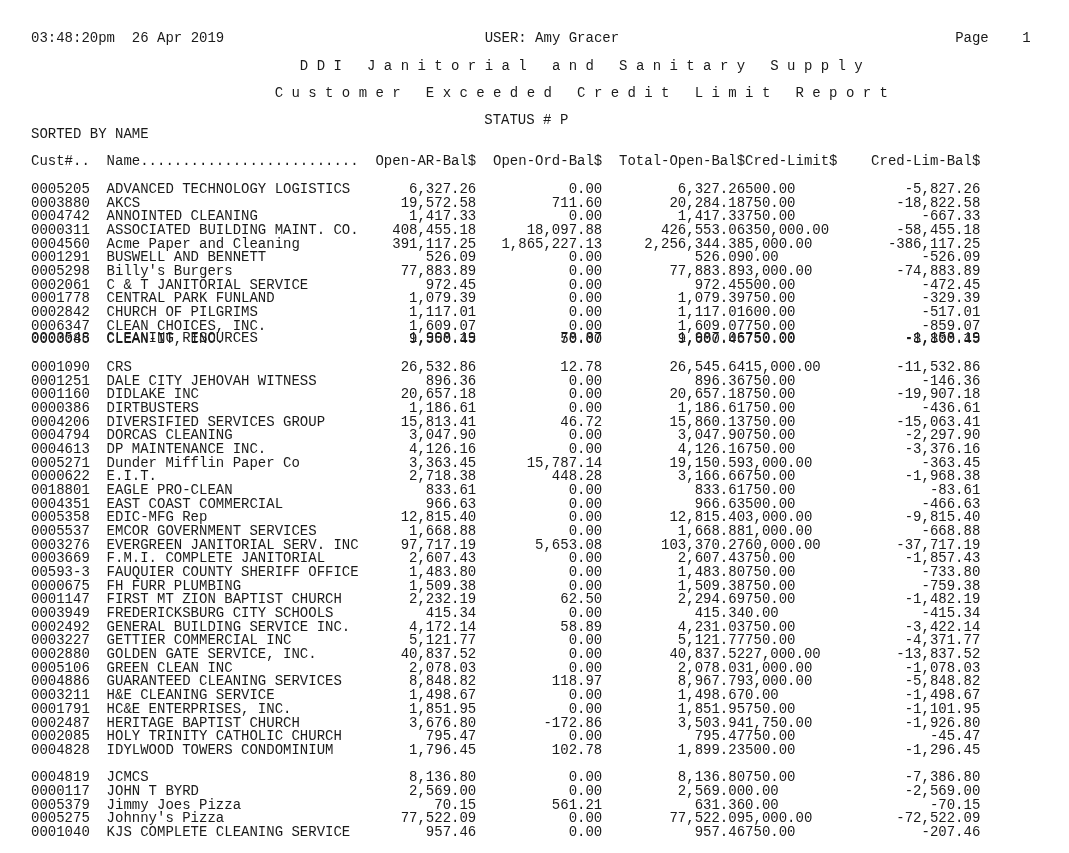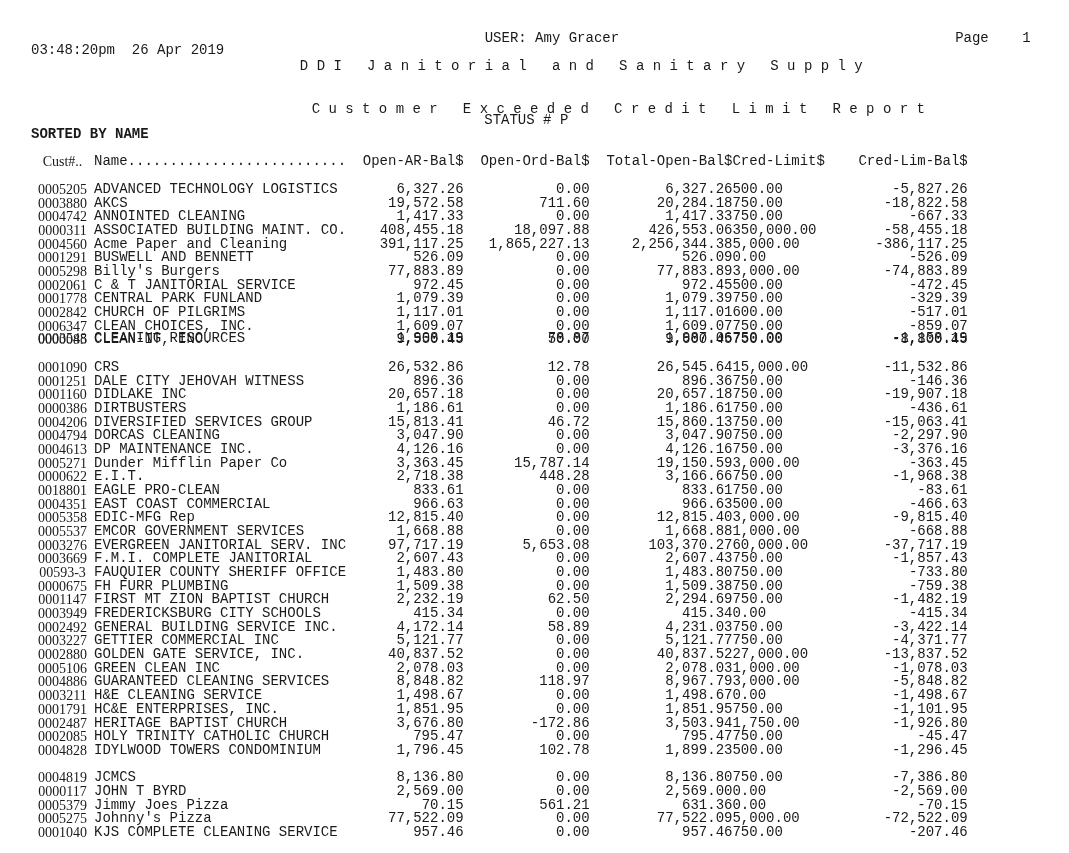--- a/index.html
+++ b/index.html
@@ -6,41 +6,41 @@
   body { width: 1069px; height: 853px; position: relative; overflow: hidden; }
   .report {
     position: absolute; left: 31px; top: 0; width: 1030px; height: 853px;
     font-family: "Liberation Mono", "DejaVu Sans Mono", monospace;
     font-size: 14px; line-height: 13.68px; color: #1a1a1a;
     white-space: pre;
   }
   .line { position: absolute; white-space: pre; }
   .spaced { letter-spacing: 1ch; }
   .row { position: absolute; left: 0; height: 13.68px; display: flex; white-space: pre; }
-  .c-cust  { width: 9ch;  text-align: center; font-family: Liberation Serif, serif; }
+  .c-cust  { width: 9ch;  text-align: left; }
   .c-name  { width: 30ch; text-align: left; }
   .c-ar    { width: 14ch; text-align: right; }
   .c-ord   { width: 15ch; text-align: right; }
   .c-total { width: 17ch; text-align: right; }
   .c-limit { width: 13ch; text-align: left; }
   .c-lbal  { width: 15ch; text-align: right; }
 </style>
 </head>
 <body>
 
 <div class="report">
 
-  <div class="line" style="top:32px;left:0;margin-top:12px;">03:48:20pm  26 Apr 2019</div>
+  <div class="line" style="top:32px;left:0;">03:48:20pm  26 Apr 2019</div>
   <div class="line" style="top:32px;left:54ch;">USER: Amy Gracer</div>
   <div class="line" style="top:32px;left:110ch;"><span>Page</span>    <span>1</span></div>
 
   <div class="line spaced" style="top:60px;left:32ch;">DDI Janitorial and Sanitary Supply</div>
-  <div class="line spaced" style="top:103px;left:29ch;margin-left:37px;">Customer Exceeded Credit Limit Report</div>
+  <div class="line spaced" style="top:87px;left:29ch;">Customer Exceeded Credit Limit Report</div>
   <div class="line" style="top:114px;left:53ch;margin-left:8px;">STATUS # P</div>
-  <div class="line" style="top:128px;left:0;font-weight:bold;">SORTED BY NAME</div>
+  <div class="line" style="top:128px;left:0;">SORTED BY NAME</div>
 
   <div class="row" style="top:155px;">
     <span class="c-cust">Cust#..</span><span class="c-name">Name..........................</span><span class="c-ar">Open-AR-Bal$</span><span class="c-ord">Open-Ord-Bal$</span><span class="c-total">Total-Open-Bal$</span><span class="c-limit">Cred-Limit$</span><span class="c-lbal">Cred-Lim-Bal$</span>
   </div>
 
   <div id="rows">
     <div class="row" style="top:183.00px"><span class="c-cust">0005205</span><span class="c-name">ADVANCED TECHNOLOGY LOGISTICS</span><span class="c-ar">6,327.26</span><span class="c-ord">0.00</span><span class="c-total">6,327.26</span><span class="c-limit">500.00</span><span class="c-lbal">-5,827.26</span></div>
     <div class="row" style="top:196.68px"><span class="c-cust">0003880</span><span class="c-name">AKCS</span><span class="c-ar">19,572.58</span><span class="c-ord">711.60</span><span class="c-total">20,284.18</span><span class="c-limit">750.00</span><span class="c-lbal">-18,822.58</span></div>
     <div class="row" style="top:210.36px"><span class="c-cust">0004742</span><span class="c-name">ANNOINTED CLEANING</span><span class="c-ar">1,417.33</span><span class="c-ord">0.00</span><span class="c-total">1,417.33</span><span class="c-limit">750.00</span><span class="c-lbal">-667.33</span></div>
     <div class="row" style="top:224.04px"><span class="c-cust">0000311</span><span class="c-name">ASSOCIATED BUILDING MAINT. CO.</span><span class="c-ar">408,455.18</span><span class="c-ord">18,097.88</span><span class="c-total">426,553.06</span><span class="c-limit">350,000.00</span><span class="c-lbal">-58,455.18</span></div>

